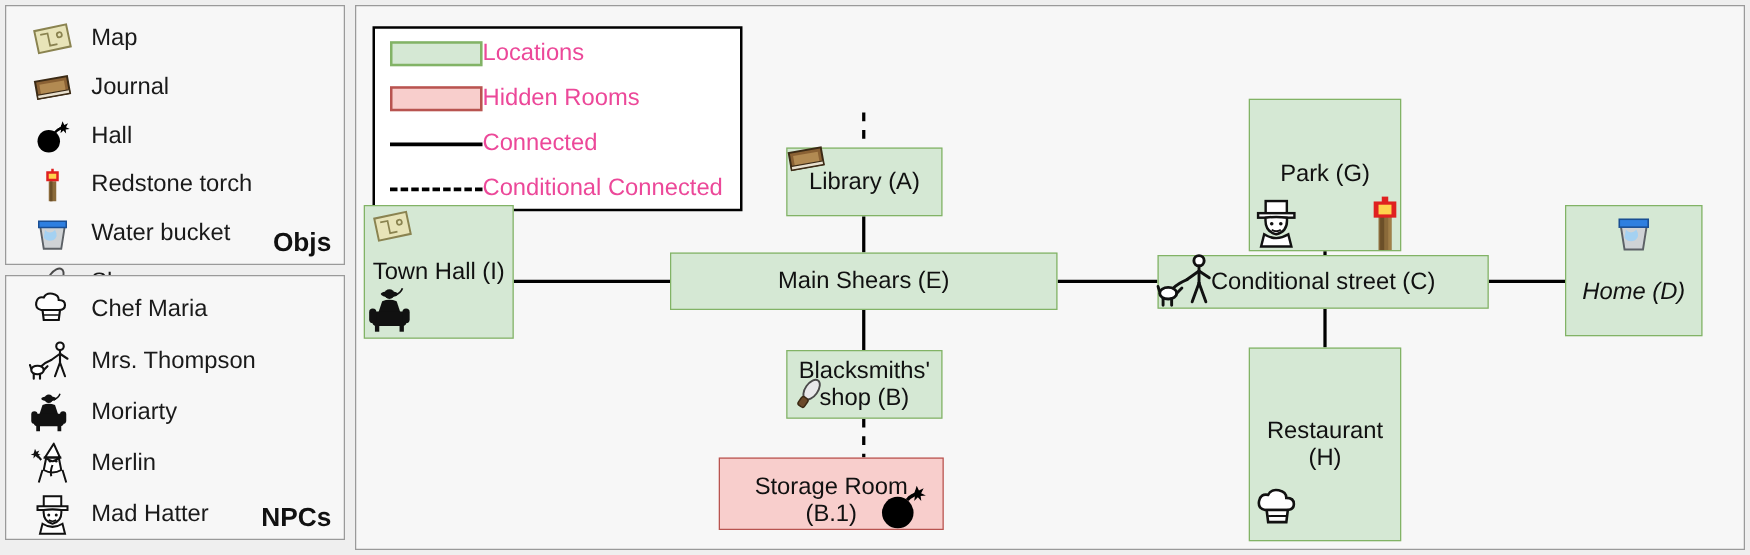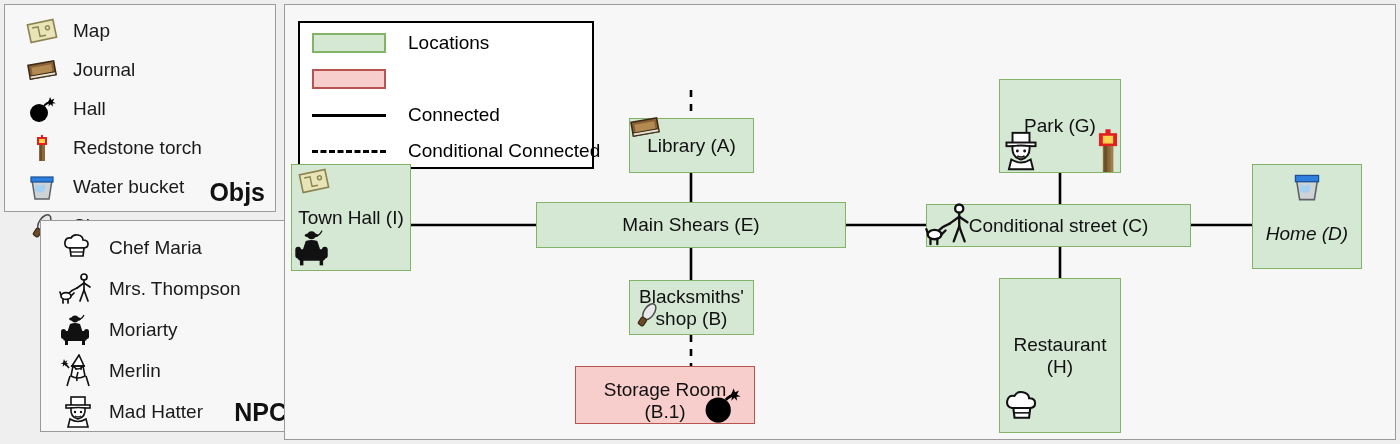--- a/index.html
+++ b/index.html
@@ -15,21 +15,21 @@
   
   .panel{
     position:absolute;
     background:#f7f7f7;
     border:1px solid #9a9a9a;
     box-sizing:border-box;
   }
 
   
   #objs-panel{left:4px;top:4px;width:272px;height:208px;}
-  #npcs-panel{left:4px;top:220px;width:272px;height:212px;margin-left:36px;}
+  #npcs-panel{left:4px;top:220px;width:272px;height:212px;}
 
   .legend-list{
     position:absolute;left:0;top:0;width:100%;height:100%;
     box-sizing:border-box;
     padding:6px 0 0 0;
   }
   .legend-row{
     display:flex;align-items:center;
     height:39px;
     padding-left:14px;
@@ -40,41 +40,41 @@
     display:flex;align-items:center;justify-content:center;
   }
   .legend-ico svg{display:block;}
   .legend-text{
     font-size:19px;color:#1a1a1a;
     margin-left:8px;
     white-space:nowrap;
   }
   .panel-corner-label{
     position:absolute;right:10px;bottom:4px;
-    font-size:25px;font-weight:bold;color:#111;
+    font-size:21px;font-weight:bold;color:#111;
   }
 
   
   #graph-panel{left:284px;top:4px;width:1112px;height:436px;}
   #graph-canvas{position:absolute;left:0;top:0;width:100%;height:100%;}
 
   
   #key-box{
     position:absolute;left:13px;top:16px;width:296px;height:148px;
     background:#ffffff;border:2px solid #000;box-sizing:border-box;
   }
   .key-row{
     display:flex;align-items:center;height:32px;margin-top:4px;padding-left:12px;
   }
   .key-swatch{width:74px;min-width:74px;height:20px;box-sizing:border-box;}
   .key-swatch.loc{background:#d5e8d4;border:2px solid #82b366;}
   .key-swatch.hid{background:#f8cecc;border:2px solid #b85450;}
   .key-line{width:74px;min-width:74px;height:0;border-top:3px solid #000;}
   .key-line.dashed{border-top:3px dashed #000;}
-  .key-label{font-size:19px;color:#000000;margin-left:22px;white-space:nowrap;}
+  .key-label{font-size:19px;color:#ec4899;white-space:nowrap;}
 
   
   .node{
     position:absolute;box-sizing:border-box;
     display:flex;align-items:center;justify-content:center;
     text-align:center;
     font-size:19px;color:#111;line-height:1.15;
   }
   .node.loc{background:#d5e8d4;border:1px solid #82b366;}
   .node.hidden-room{background:#f8cecc;border:1px solid #b85450;}
@@ -288,20 +288,21 @@
       </g>
     </svg>
 
     <div id="key-box">
       <div class="key-row">
         <span class="key-swatch loc"></span>
         <span class="key-label">Locations</span>
       </div>
       <div class="key-row">
         <span class="key-swatch hid"></span>
+        <span class="key-label">Hidden Rooms</span>
       </div>
       <div class="key-row">
         <span class="key-line"></span>
         <span class="key-label">Connected</span>
       </div>
       <div class="key-row">
         <span class="key-line dashed"></span>
         <span class="key-label">Conditional Connected</span>
       </div>
     </div>
@@ -372,21 +373,21 @@
       </span>
       <span class="sprite" style="right:8px;bottom:-4px;">
         <svg width="48" height="44" viewBox="0 0 38 30">
           <circle cx="16" cy="19" r="10" fill="#000"></circle>
           <path d="M22 11 C25 7 28 9 28 5" fill="none" stroke="#000" stroke-width="2.2"></path>
           <path d="M28 2 l1.4 3 3-1.4 -1.6 3.1 3 1.5 -3.3 .3 .4 3.2 -2.2-2.4 -2.3 2.3 .5-3.2 -3.3-.4 3-1.4z" fill="#000"></path>
         </svg>
       </span>
     </div>
 
-    <div class="node loc" style="left:714px;top:74px;width:122px;height:94px;">
+    <div class="node loc" style="left:714px;top:74px;width:122px;height:122px;">
       <span class="node-label">Park (G)</span>
       <span class="sprite" style="left:-2px;bottom:0px;">
         <svg width="46" height="42" viewBox="0 0 38 34">
           <g stroke="#111" stroke-width="1.6" fill="#fff">
             <rect x="12" y="2" width="14" height="9"></rect>
             <rect x="7" y="10" width="24" height="3"></rect>
             <path d="M12 13 q7 -1 14 0 q1 9 -7 11 q-8 -2 -7 -11 z"></path>
             <path d="M11 24 q8 5 16 0 l2 8 -20 0 z"></path>
           </g>
           <circle cx="16" cy="17" r="1.2" fill="#111"></circle>

